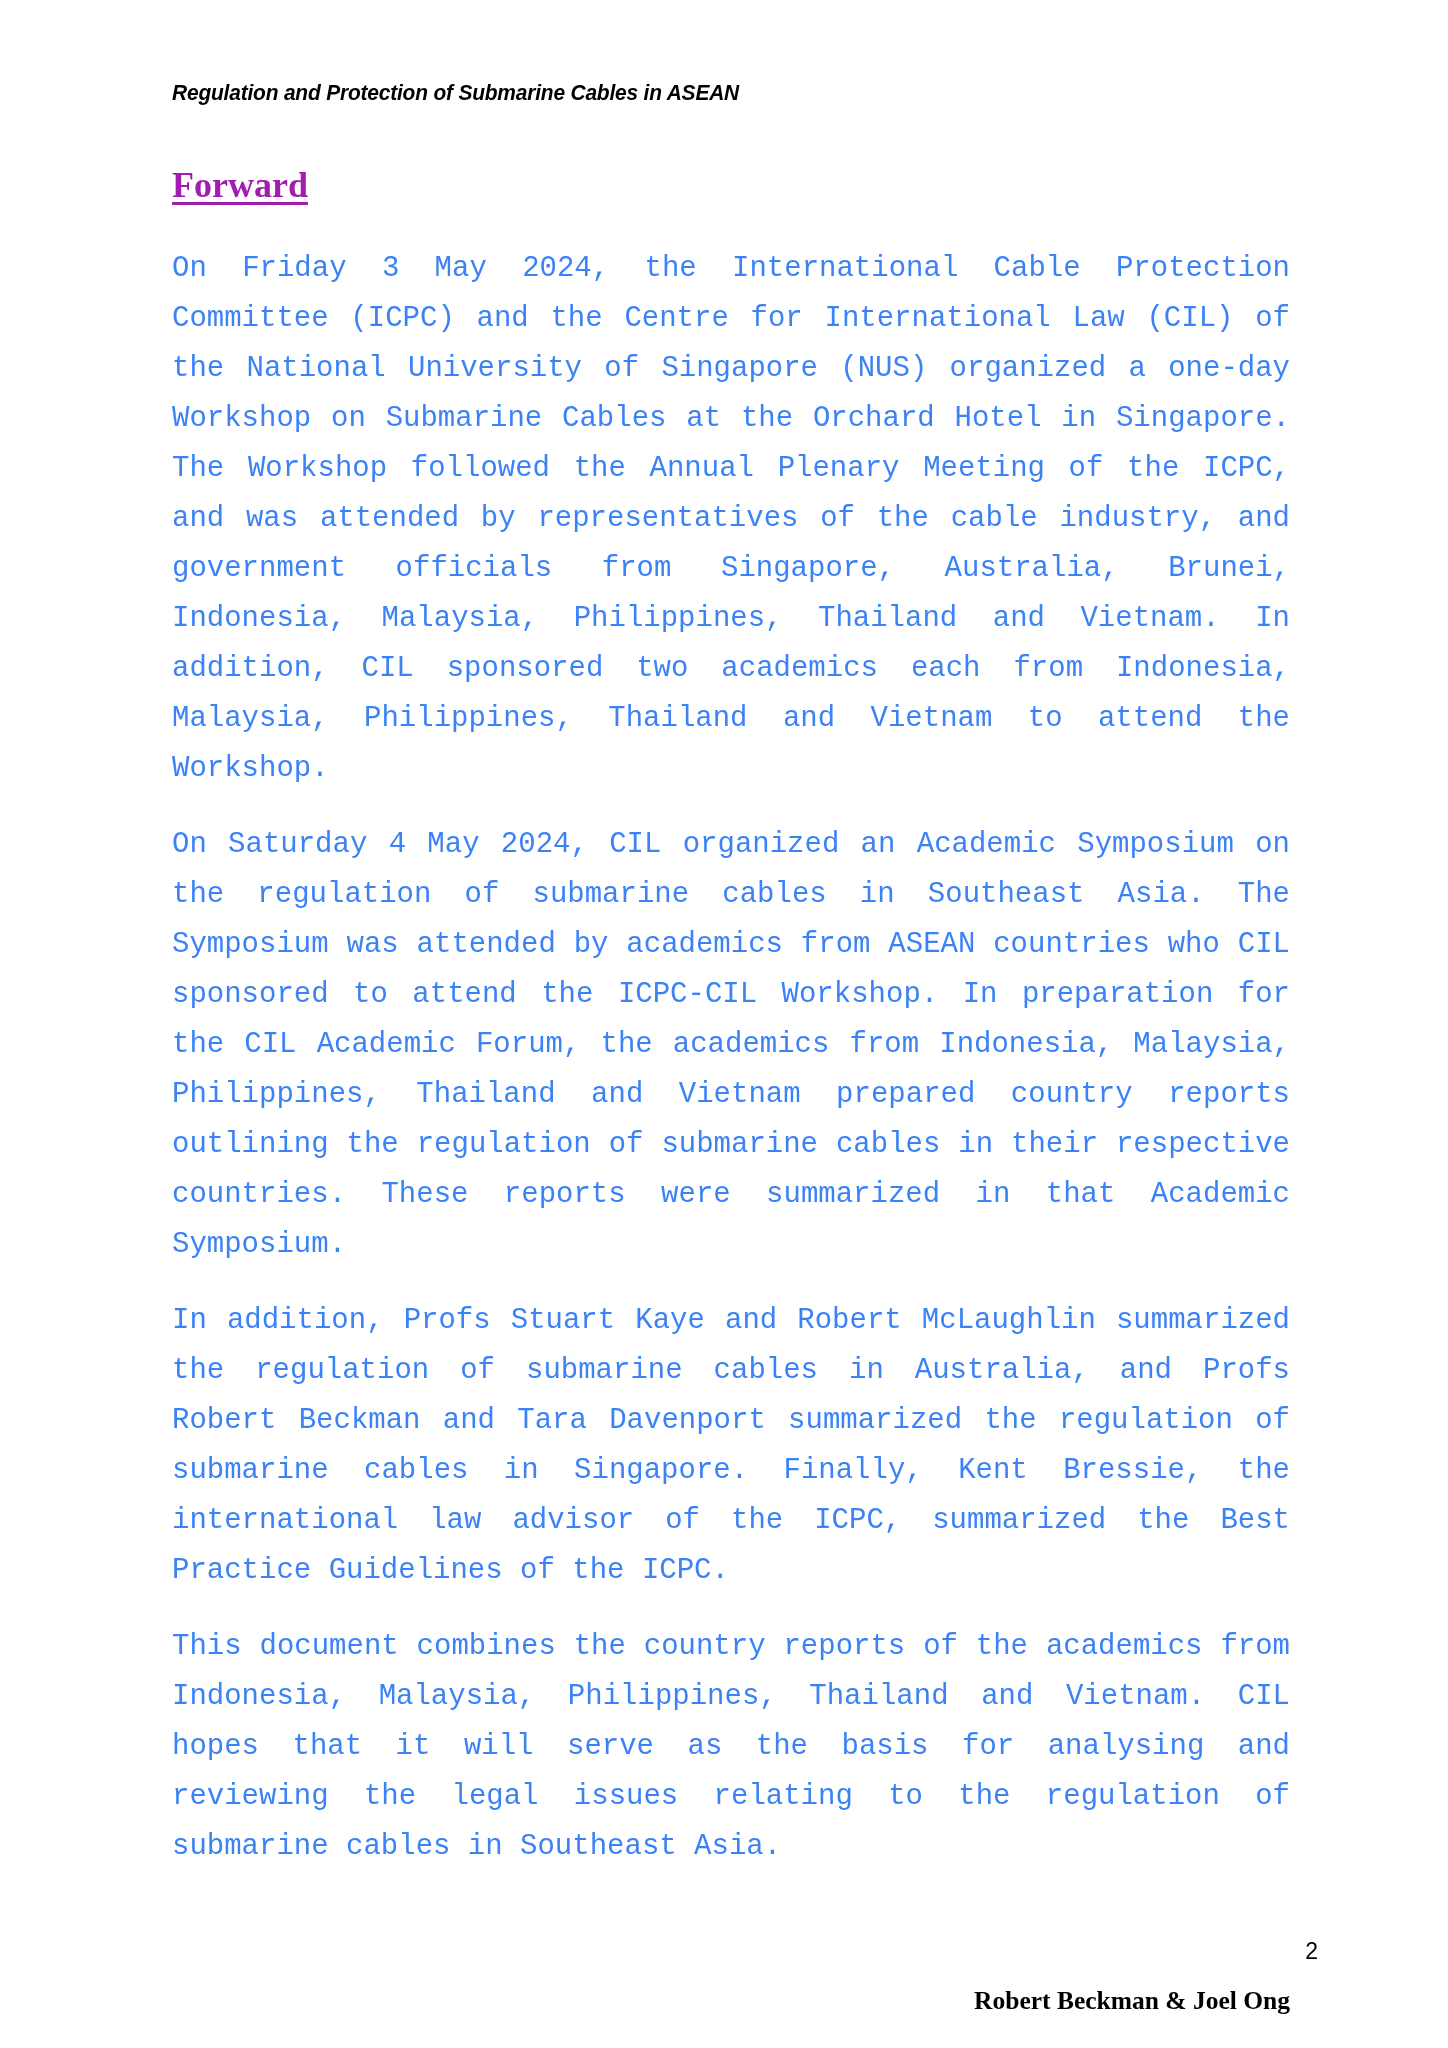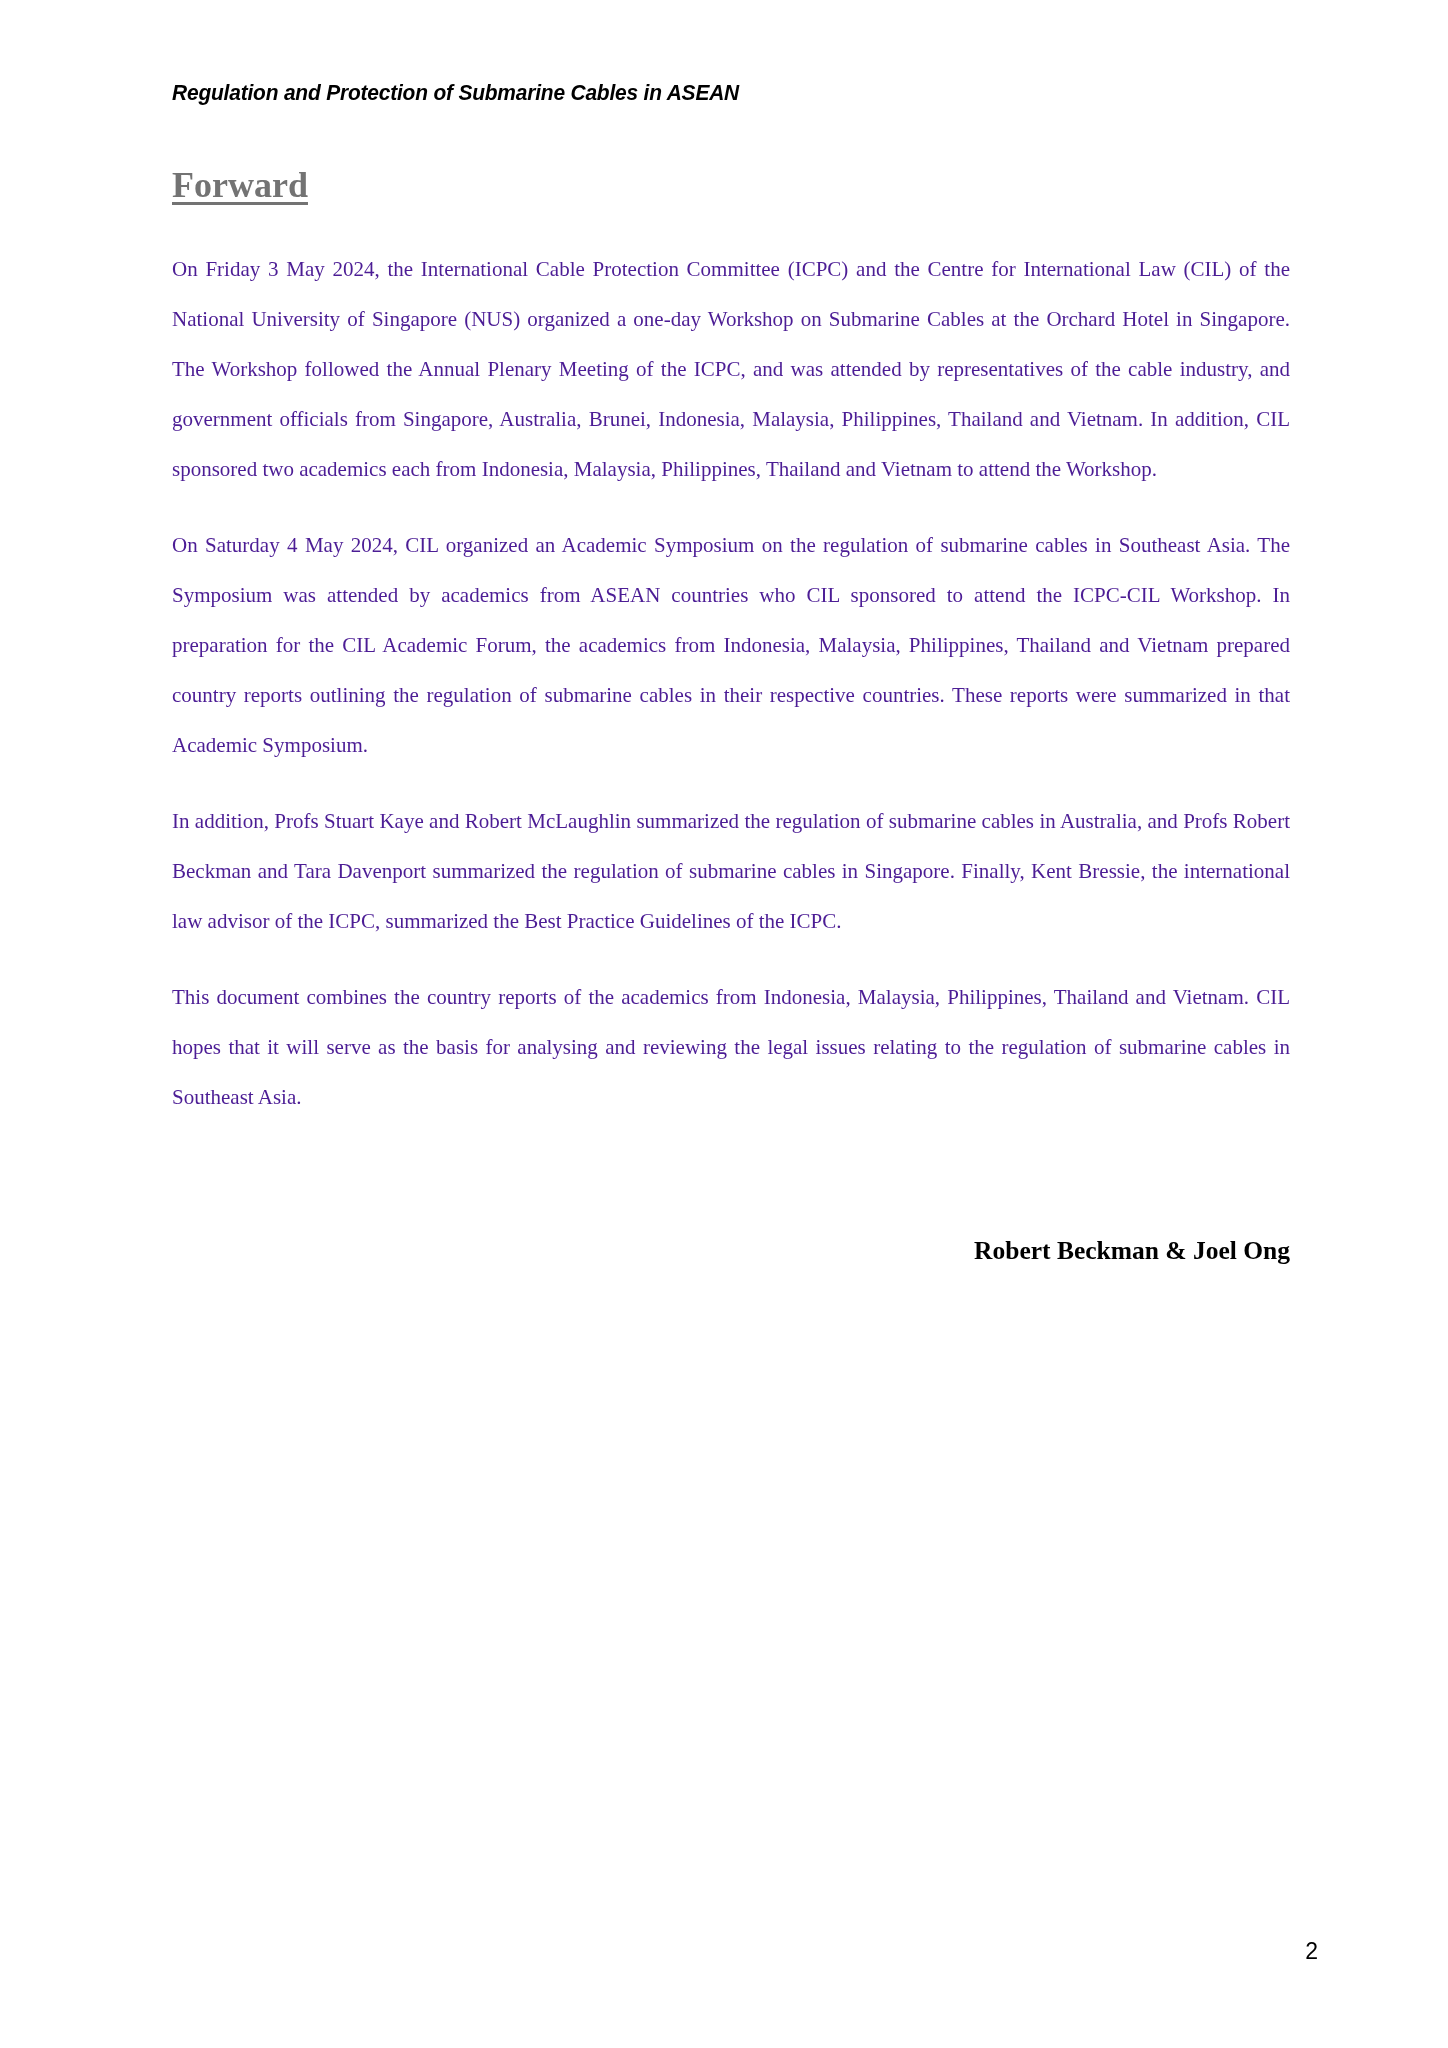--- a/index.html
+++ b/index.html
@@ -33,34 +33,34 @@
   .content {
     position: absolute;
     left: 172px;
     top: 165px;
     width: 1118px;
   }
   .heading-forward {
     font-family: "Liberation Serif", serif;
     font-weight: bold;
     font-size: 36px;
-    color: #737373;
+    color: #a21caf;
     text-decoration: underline;
     text-underline-offset: 5px;
     text-decoration-thickness: 3px;
     margin: 0 0 38px 0;
     line-height: 1.15;
     display: inline-block;
   }
   .heading-wrap { display: block; }
   p.body-para {
-    font-family: Liberation Serif, serif;
-    font-size: 21px;
+    font-family: Liberation Mono, monospace;
+    font-size: 29px;
     line-height: 50px;
-    color: #4c1d95;
+    color: #3b82f6;
     text-align: justify;
     text-justify: inter-word;
     margin: 0 0 26px 0;
     hyphens: manual;
   }
   p.body-para:last-of-type { margin-bottom: 0; }
   .signature-block {
     margin-top: 104px;
   }
   .sig-line {

